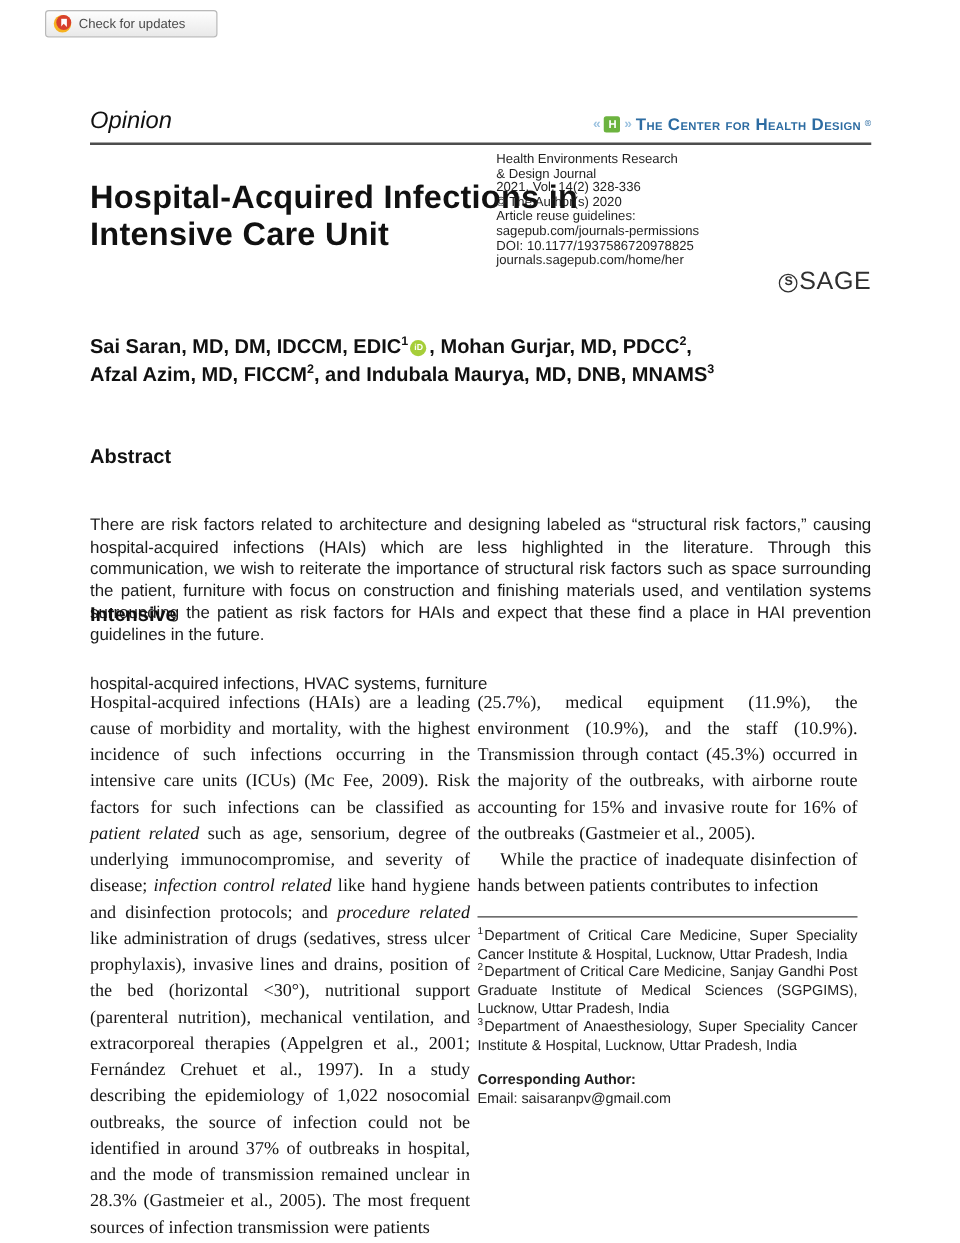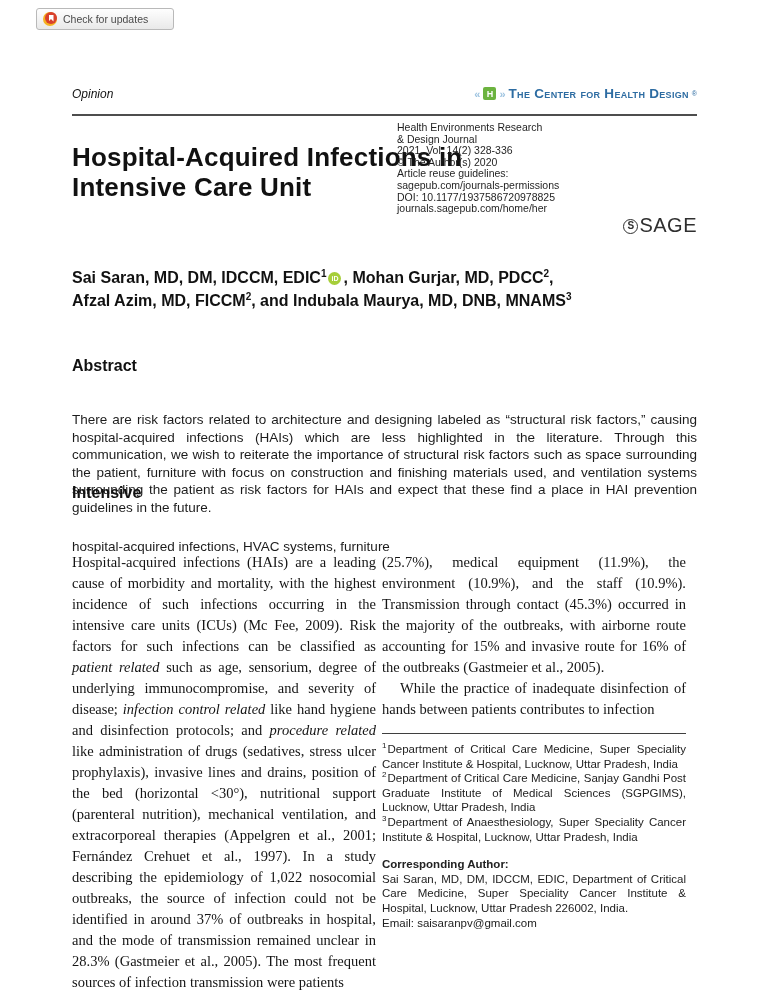--- a/index.html
+++ b/index.html
@@ -22,21 +22,21 @@
   .cm-circle { position:relative; width:14px; height:14px; border-radius:50%; background:#f6b221; display:inline-block; }
   .cm-inner { position:absolute; right:0; top:0; width:12px; height:12px; border-radius:50%; background:#d8402c; }
   .cm-bookmark { position:absolute; left:3.5px; top:2.5px; width:5px; height:7px; background:#ffffff;
     clip-path:polygon(0 0,100% 0,100% 100%,50% 65%,0 100%); }
 
   
   .header-row {
     position:absolute; top:86px; left:72px; width:625px;
     display:flex; justify-content:space-between; align-items:baseline;
   }
-  .section-label { font-style:italic; font-size:12px; color:#111; }
+  .section-label { font-style:italic; font-size:19px; color:#111; }
   .chd-logo { display:inline-flex; align-items:center; gap:3px; }
   .chd-brk { color:#9dc3e0; font-size:11px; font-weight:bold; }
   .chd-h { display:inline-flex; align-items:center; justify-content:center;
     width:13px; height:13px; border-radius:2px; background:#6cb33f; color:#fff;
     font-size:9px; font-weight:bold; }
   .chd-name { font-size:13.5px; color:#2d6ca2; font-variant:small-caps; letter-spacing:0.3px; font-weight:600; }
   .chd-reg { font-size:7px; color:#2d6ca2; vertical-align:super; }
 
   .rule { position:absolute; top:114px; left:72px; width:625px; height:2px; background:#4d4d4d; border:none; }
 
@@ -155,19 +155,18 @@
       <p class="indent">While the practice of inadequate disinfection of hands between patients contributes to infection</p>
 
       <div class="fn-block">
         <div class="fn-item"><sup>1</sup><span>Department of Critical Care Medicine, Super Speciality Cancer Institute &amp; Hospital, Lucknow, Uttar Pradesh, India</span></div>
         <div class="fn-item"><sup>2</sup><span>Department of Critical Care Medicine, Sanjay Gandhi Post Graduate Institute of Medical Sciences (SGPGIMS), Lucknow, Uttar Pradesh, India</span></div>
         <div class="fn-item"><sup>3</sup><span>Department of Anaesthesiology, Super Speciality Cancer Institute &amp; Hospital, Lucknow, Uttar Pradesh, India</span></div>
       </div>
 
       <div class="corr-block">
         <div class="corr-head">Corresponding Author:</div>
-        <div>Sai Saran, MD, DM, IDCCM, EDIC, Department of Critical Care Medicine, Super Speciality Cancer Institute &amp; Hospital, Lucknow, Uttar Pradesh 226002, India.</div>
         <div class="corr-email">Email: saisaranpv@gmail.com</div>
       </div>
     </div>
   </div>
 
 </div>
 
 </body></html>

